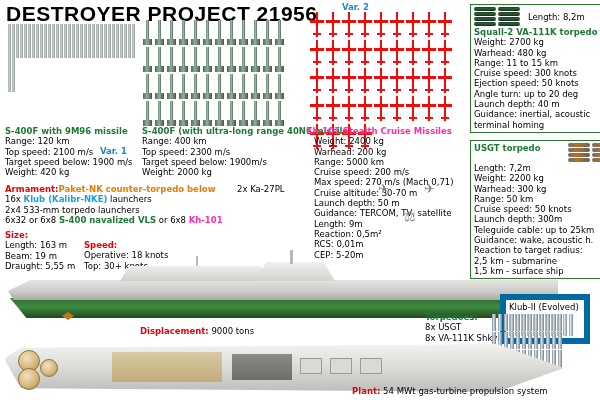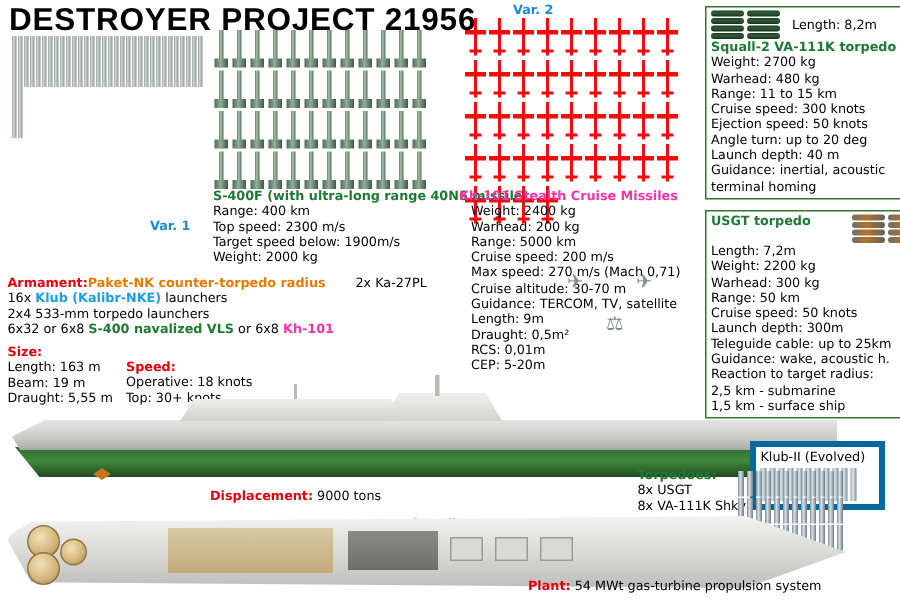--- a/index.html
+++ b/index.html
@@ -29,21 +29,21 @@
   .hd-orange { color: #e87b00; font-weight: bold; }
   .hd-cyan   { color: #1aa0e0; font-weight: bold; }
   .val { color: #000; }
   .varlabel { font-size: 8.5px; font-weight: bold; color: #1b8ad6; white-space: nowrap; }
 
   .panel {
     border: 1px solid #2d7a2d;
     background: #ffffff;
     padding: 2px 3px;
   }
-  .panel-dark { border: 4px solid #0369a1; }
+  .panel-dark { border: 6px solid #0369a1; }
 
   
   .grid { display: flex; flex-wrap: wrap; align-content: flex-start; }
 
   
   .sam-thin {
     width: 3px; height: 34px;
     background: linear-gradient(to right,#9aa3a0 0%,#cfd6d3 35%,#8e9794 100%);
     margin-right: 1px;
   }
@@ -431,56 +431,66 @@
         <div class="txt">Cruise speed: 50 knots</div>
         <div class="txt">Launch depth: 300m</div>
         <div class="txt">Teleguide cable: up to 25km</div>
         <div class="txt">Guidance: wake, acoustic h.</div>
         <div class="txt">Reaction to target radius:</div>
         <div class="txt">2,5 km - submarine</div>
         <div class="txt">1,5 km - surface ship</div>
       </div>
   </div>
 
+  <div class="abs" style="left:5px; top:126px;">
+    <div class="txt hd-green">S-400F with 9M96 missile</div>
+    <div id="samShortLines">
+        <div class="txt">Range: 120 km</div>
+        <div class="txt">Top speed: 2100 m/s</div>
+        <div class="txt">Target speed below: 1900 m/s</div>
+        <div class="txt">Weight: 420 kg</div>
+      </div>
+  </div>
 
   <div class="abs" style="left:142px; top:126px;">
     <div class="txt hd-green">S-400F (with ultra-long range 40N6 missile)</div>
     <div id="samLongLines">
         <div class="txt">Range: 400 km</div>
         <div class="txt">Top speed: 2300 m/s</div>
         <div class="txt">Target speed below: 1900m/s</div>
         <div class="txt">Weight: 2000 kg</div>
       </div>
   </div>
 
   <div class="abs" style="left:306px; top:126px;">
     <div class="txt hd-pink">Kh-101 Stealth Cruise Missiles</div>
     <div id="kh101Lines" style="margin-left:8px;">
         <div class="txt">Weight: 2400 kg</div>
         <div class="txt">Warhead: 200 kg</div>
         <div class="txt">Range: 5000 km</div>
         <div class="txt">Cruise  speed: 200 m/s</div>
         <div class="txt">Max speed: 270 m/s (Mach 0,71)</div>
         <div class="txt">Cruise altitude: 30-70 m</div>
+        <div class="txt">Launch depth: 50 m</div>
         <div class="txt">Guidance: TERCOM, TV, satellite</div>
         <div class="txt">Length: 9m</div>
-        <div class="txt">Draught: 0,5m²</div>
+        <div class="txt">Reaction: 0,5m²</div>
         <div class="txt">RCS: 0,01m</div>
         <div class="txt">CEP: 5-20m</div>
       </div>
   </div>
 
   <div class="abs txt" style="left:237px; top:168px;margin-top:16px;">2x Ka-27PL</div>
   <div class="abs helo" style="left:378px; top:182px;">✈</div>
   <div class="abs helo" style="left:424px; top:182px;">✈</div>
   <div class="abs helo" style="left:404px; top:210px;">⚖</div>
 
   <div class="abs" style="left:5px; top:184px;">
     <div class="txt">
-      <span class="hd-red">Armament:</span><span class="hd-orange">Paket-NK counter-torpedo radius</span>
+      <span class="hd-red">Armament:</span><span class="hd-orange">Paket-NK counter-torpedo below</span>
     </div>
     <div class="txt">
       <span>16x </span><span class="hd-cyan">Klub (Kalibr-NKE)</span><span> launchers</span>
     </div>
     <div class="txt">2x4 533-mm torpedo launchers</div>
     <div class="txt">
       <span>6x32 or 6x8 </span><span class="hd-green">S-400 navalized VLS</span><span> or 6x8 </span><span class="hd-pink">Kh-101</span>
     </div>
   </div>
 

